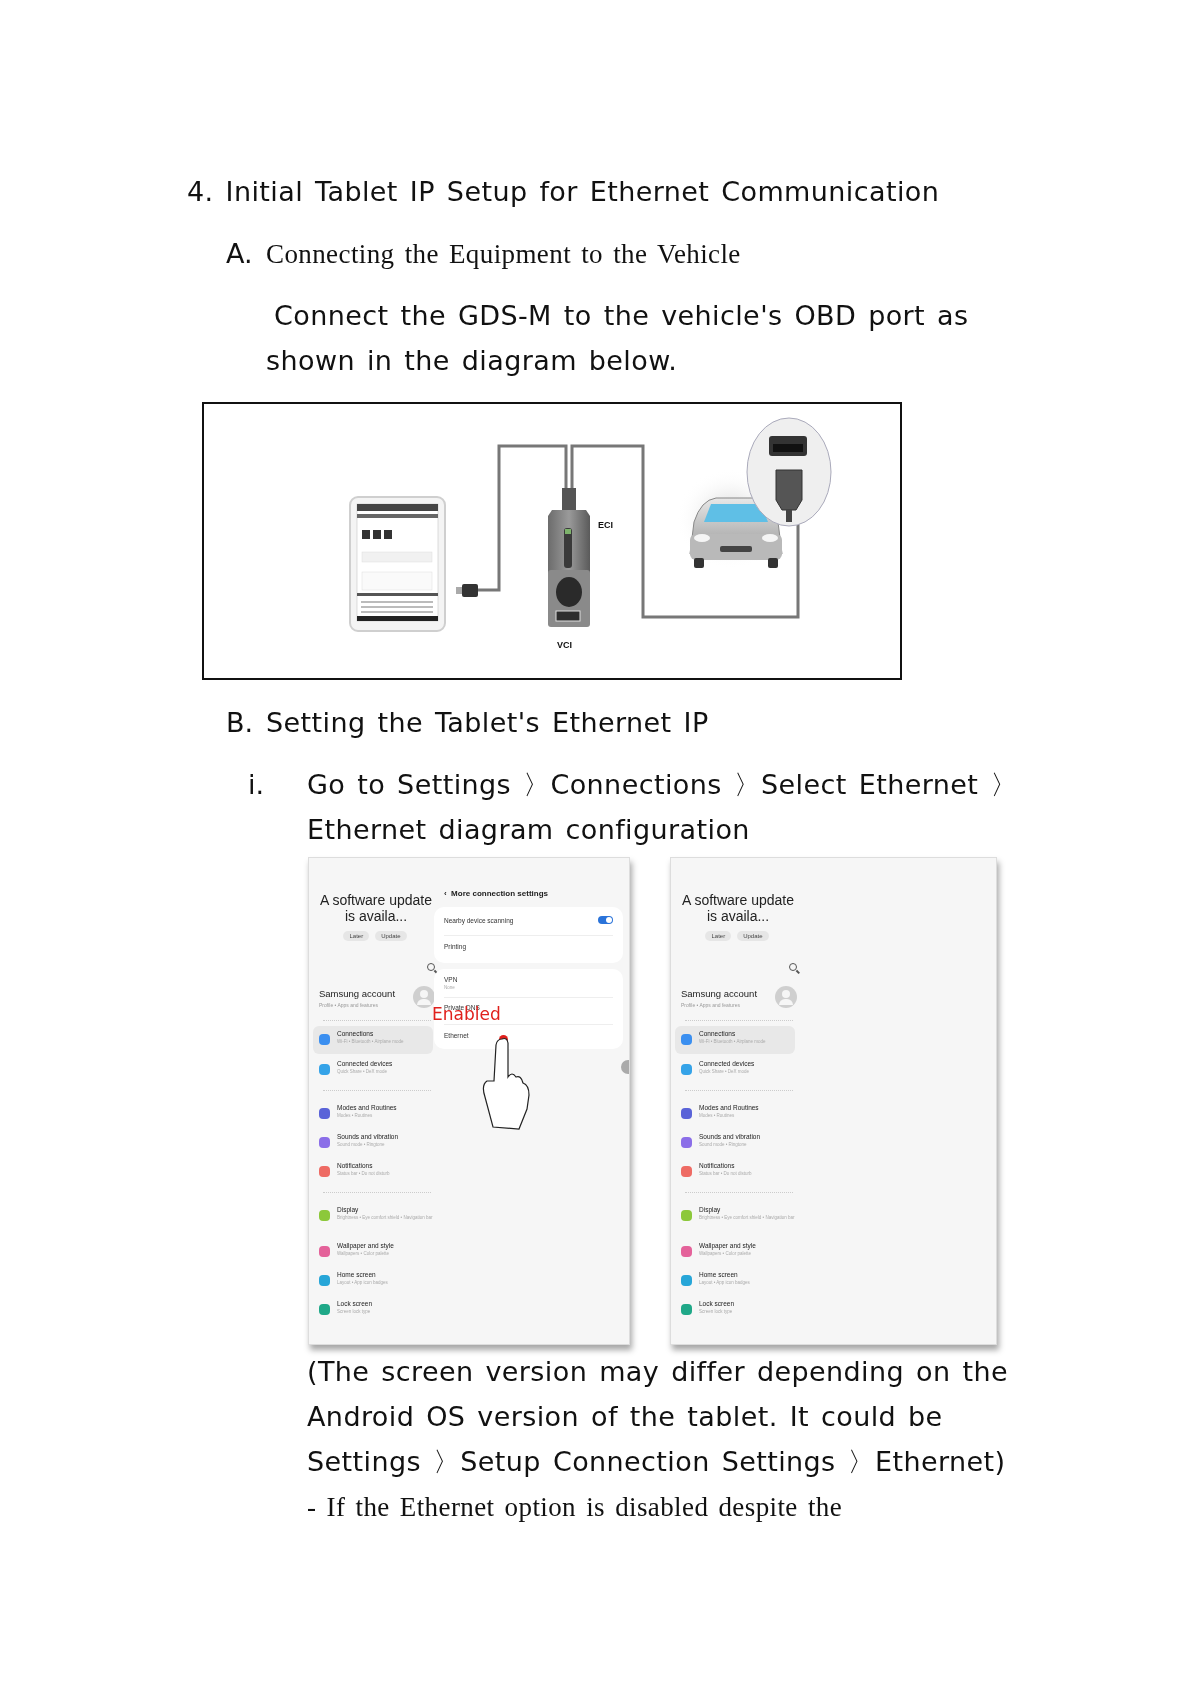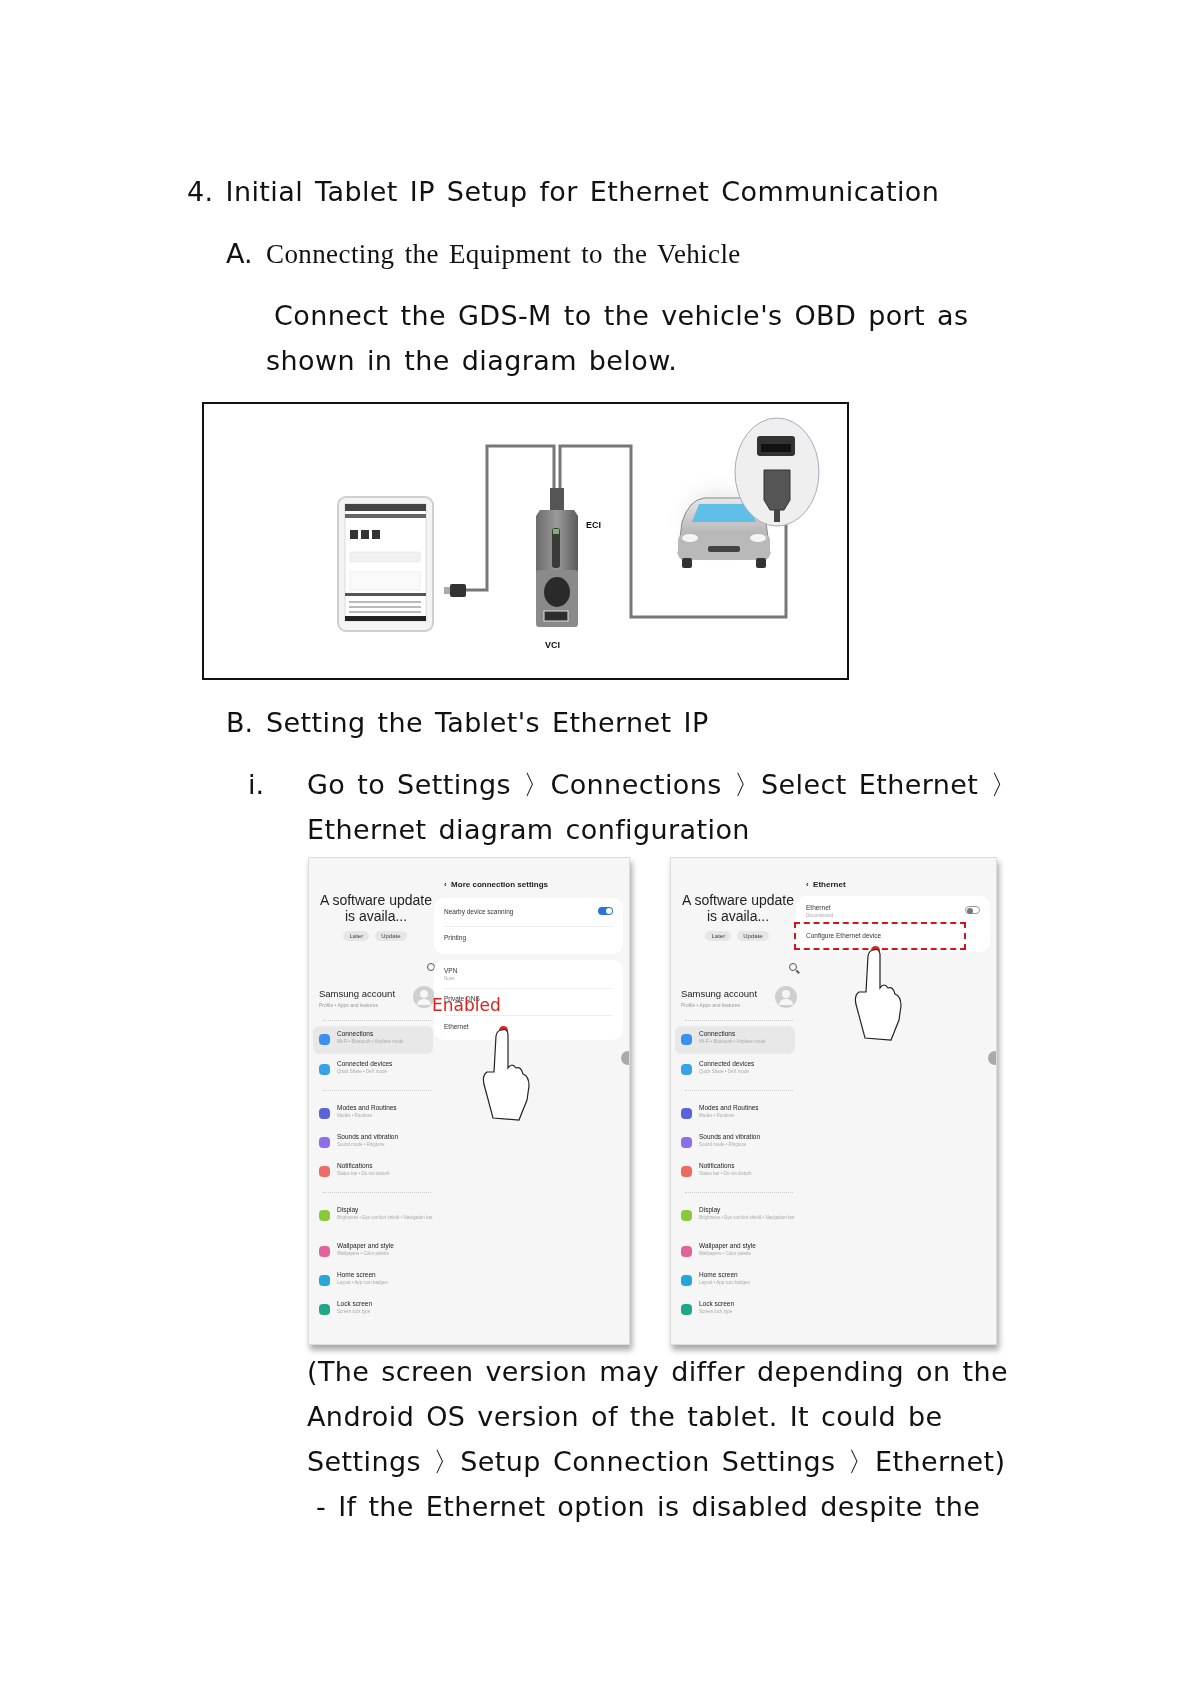--- a/index.html
+++ b/index.html
@@ -1,39 +1,39 @@
 <!DOCTYPE html>
 <html><head>
 <meta charset="utf-8">
 <style>
   * { box-sizing: border-box; margin: 0; padding: 0; }
   html, body { width: 1191px; height: 1685px; background: #ffffff; overflow: hidden; }
   body { position: relative; font-family: "DejaVu Sans", sans-serif; color: #111; }
   .line { position: absolute; font-size: 27px; line-height: 34px; white-space: nowrap; letter-spacing: 0.4px; word-spacing: 3px; }
   .marker { position: absolute; font-size: 27px; line-height: 34px; }
-  .diagram { position: absolute; left: 202px; top: 402px; width: 647px; height: 278px; border: 2px solid #111; background: #fff; }
+  .diagram { position: absolute; left: 202px; top: 402px; width: 700px; height: 278px; border: 2px solid #111; background: #fff; padding-left: 12px; }
   .shot { position: absolute; top: 857px; height: 488px; background: #f6f6f6; border: 1px solid #ddd; box-shadow: 2px 5px 6px rgba(0,0,0,0.35); overflow: hidden; font-family: "Liberation Sans", sans-serif; }
   .shot .left-pane { position: absolute; left: 0; top: 0; width: 132px; height: 100%; }
   .shot .update-title { position: absolute; left: 8px; width: 118px; top: 34px; text-align: center; font-size: 14px; line-height: 16px; color: #222; }
   .shot .chips { position: absolute; left: 0; width: 132px; top: 73px; display: flex; justify-content: center; gap: 6px; }
   .chip { font-size: 6px; background: #e6e6e6; border-radius: 6px; padding: 2px 6px; color: #444; }
   .search-ic { position: absolute; left: 118px; top: 105px; width: 8px; height: 8px; border: 1.5px solid #555; border-radius: 50%; }
   .search-ic::after { content: ""; position: absolute; width: 4px; height: 1.5px; background: #555; left: 6px; top: 7px; transform: rotate(45deg); }
   .acct { position: absolute; left: 10px; top: 130px; font-size: 9.5px; color: #222; }
   .acct-sub { position: absolute; left: 10px; top: 144px; font-size: 5px; color: #999; }
   .avatar { position: absolute; left: 104px; top: 128px; width: 22px; height: 22px; border-radius: 50%; background: #cfcfcf; }
   .avatar::before { content: ""; position: absolute; left: 7px; top: 4px; width: 8px; height: 8px; border-radius: 50%; background: #f6f6f6; }
   .avatar::after { content: ""; position: absolute; left: 4px; top: 13px; width: 14px; height: 6px; border-radius: 7px 7px 0 0; background: #f6f6f6; }
   .divider { position: absolute; left: 14px; width: 108px; border-top: 1px dotted #ccc; }
   .menu-item { position: absolute; left: 4px; width: 120px; height: 28px; border-radius: 6px; }
   .menu-item.active { background: #e8e8e8; }
   .menu-icon { position: absolute; left: 6px; top: 8px; width: 11px; height: 11px; border-radius: 4px; }
   .menu-label { position: absolute; left: 24px; top: 4px; font-size: 6.5px; color: #222; }
   .menu-sub { position: absolute; left: 24px; top: 13px; font-size: 4.5px; color: #aaa; white-space: nowrap; }
-  .right-pane { position: absolute; left: 125px; top: 8px; right: 0; height: 100%; }
+  .right-pane { position: absolute; left: 125px; top: 17px; right: 0; height: 100%; }
   .pane-title { position: absolute; left: 10px; top: 14px; font-size: 8px; font-weight: bold; color: #222; }
   .card { position: absolute; left: 0; right: 6px; background: #fff; border-radius: 10px; }
   .row-label { position: absolute; left: 10px; font-size: 6.5px; color: #333; }
   .row-sub { position: absolute; left: 10px; font-size: 4.5px; color: #aaa; }
   .row-sep { position: absolute; left: 10px; right: 10px; border-top: 1px solid #eee; }
   .toggle { position: absolute; right: 10px; width: 15px; height: 8px; border-radius: 5px; }
   .toggle::after { content: ""; position: absolute; top: 1px; width: 6px; height: 6px; border-radius: 50%; background: #fff; }
   .toggle.on { background: #2a73d9; }
   .toggle.on::after { right: 1px; }
   .toggle.off { background: #fff; border: 1px solid #999; }
@@ -280,35 +280,18 @@
       <span class="menu-icon" style="background:#27a6d8;"></span>
       <span class="menu-label">Home screen</span>
       <span class="menu-sub">Layout • App icon badges</span>
     </div>
     <div class="menu-item" style="top:438px;">
       <span class="menu-icon" style="background:#1fa888;"></span>
       <span class="menu-label">Lock screen</span>
       <span class="menu-sub">Screen lock type</span>
     </div>
   </div>
-  <div class="right-pane">
-    <div class="pane-title">
-      <span>‹&nbsp;&nbsp;</span><span>Ethernet</span>
-    </div>
-    <div class="card" style="top:30px; height:56px;">
-      <span class="row-label" style="top:8px;">Ethernet</span>
-      <span class="row-sub" style="top:17px;">Disconnected</span>
-      <span class="toggle off" style="top:10px;"></span>
-      <span class="row-label" style="top:36px;">Configure Ethernet device</span>
-    </div>
-    <div class="dash-box" style="left:-2px; top:56px; width:172px; height:28px;"></div>
-    <span class="tap-dot" style="left:75px; top:80px;"></span>
-    <svg style="position:absolute; left:55px; top:82px;" width="55" height="95" viewBox="0 0 55 95">
-      <path d="M23 2 Q28 0 29 6 L29 40 Q33 34 37 40 Q42 38 44 46 Q50 48 50 58 L48 72 L40 92 L14 90 L6 60 Q2 48 8 44 L15 44 L17 8 Q18 2 23 2 Z" fill="#fff" stroke="#222" stroke-width="1.2"></path>
-    </svg>
-    <span class="edit-fab"></span>
-  </div>
 </div>
 
 <span class="line" style="left:307px; top:1355px;">(The screen version may differ depending on the</span>
 <span class="line" style="left:307px; top:1400px;">Android OS version of the tablet. It could be</span>
 <span class="line" style="left:307px; top:1445px;">Settings 〉Setup Connection Settings 〉Ethernet)</span>
-<span class="line" style="left:316px; top:1490px;">- If the Ethernet option is disabled despite the</span>
+<span class="line" style="left:307px; top:1490px;font-family:Liberation Serif, serif;">- If the Ethernet option is disabled despite the</span>
 
 </body></html>

